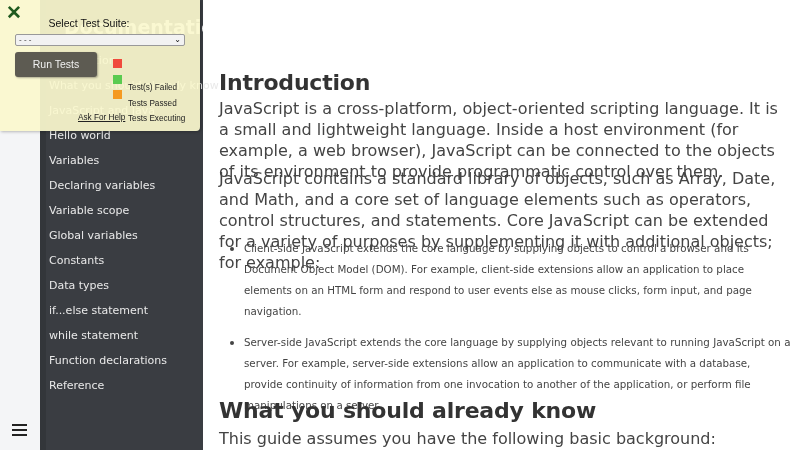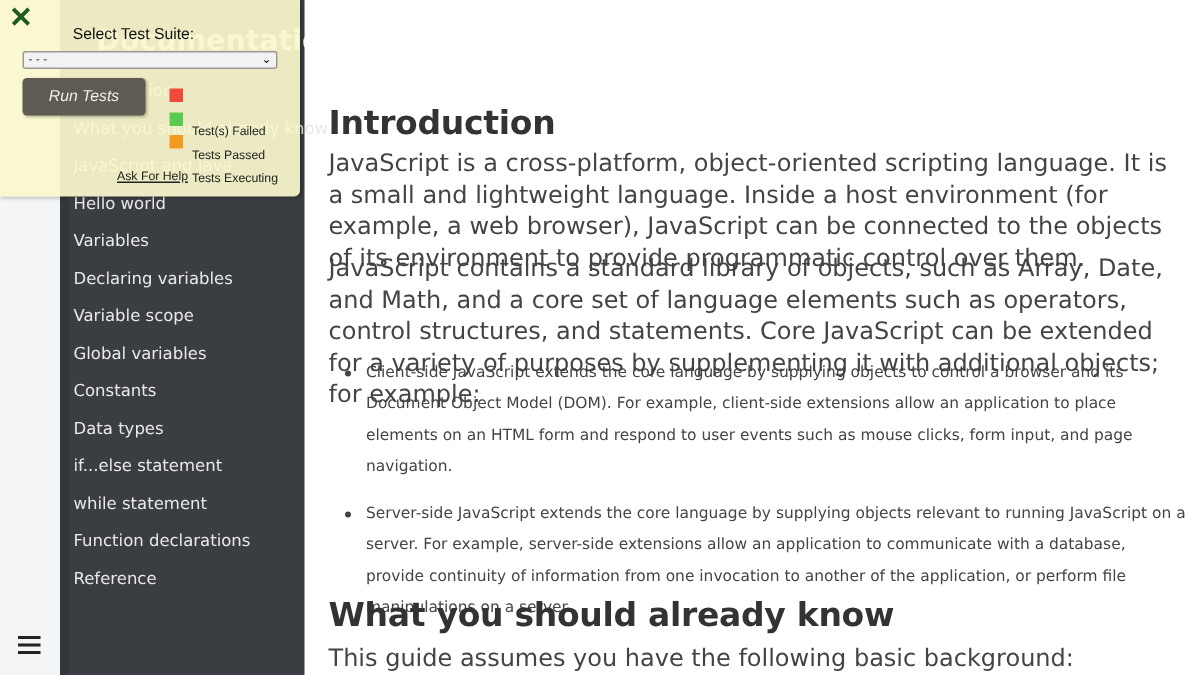--- a/index.html
+++ b/index.html
@@ -81,21 +81,20 @@
     font-size: 8px; line-height: 10px; color: #333; padding-left: 3px; cursor: pointer;
   }
   .suite-select .chev {
     position: absolute; right: 3px; top: 0px; font-size: 8px; color: #111;
   }
   .btn {
     position: absolute; left: 15px; width: 82px; height: 25px;
     border-radius: 3px; text-align: center; line-height: 25px;
     font-size: 10.5px; color: #f0f0f0; cursor: pointer;
     box-shadow: 1px 1px 2px rgba(0,0,0,0.3);
-    font-style: italic;
   }
   .btn-run { top: 52px; background: #5d5b52; }
   .btn-tests { top: 83px; background: #9c9b8d; }
   .legend { position: absolute; left: 113px; top: 56px; }
   .legend-item { display: flex; align-items: center; height: 15.5px; }
   .swatch { width: 9px; height: 9px; margin-right: 6px; }
   .legend-item span.txt { font-size: 8.2px; color: #222; white-space: nowrap; margin-top: 48px; }
   .help-link {
     position: absolute; left: 78px; top: 113px;
     font-size: 8.2px; color: #222; text-decoration: underline; cursor: pointer;
@@ -130,21 +129,21 @@
     <li>Function declarations</li>
     <li>Reference</li>
   </ul>
 </nav>
 
 <main class="main">
   <h1 class="h-intro">Introduction</h1>
   <p class="p p1">JavaScript is a cross-platform, object-oriented scripting language. It is a small and lightweight language. Inside a host environment (for example, a web browser), JavaScript can be connected to the objects of its environment to provide programmatic control over them.</p>
   <p class="p p2">JavaScript contains a standard library of objects, such as Array, Date, and Math, and a core set of language elements such as operators, control structures, and statements. Core JavaScript can be extended for a variety of purposes by supplementing it with additional objects; for example:</p>
   <ul class="ul">
-    <li>Client-side JavaScript extends the core language by supplying objects to control a browser and its Document Object Model (DOM). For example, client-side extensions allow an application to place elements on an HTML form and respond to user events such as mouse clicks, form input, and page navigation.</li>
+    <li>Client-side JavaScript extends the core language by supplying objects to control a browser and its Document Object Model (DOM). For example, client-side extensions allow an application to place elements on an HTML form and respond to user events else as mouse clicks, form input, and page navigation.</li>
     <li>Server-side JavaScript extends the core language by supplying objects relevant to running JavaScript on a server. For example, server-side extensions allow an application to communicate with a database, provide continuity of information from one invocation to another of the application, or perform file manipulations on a server.</li>
   </ul>
   <h1 class="h-know">What you should already know</h1>
   <p class="p p3">This guide assumes you have the following basic background:</p>
 </main>
 
 <div class="overlay">
   <div class="close-x">✕</div>
   <div class="suite-label">Select Test Suite:</div>
   <div class="suite-select">

